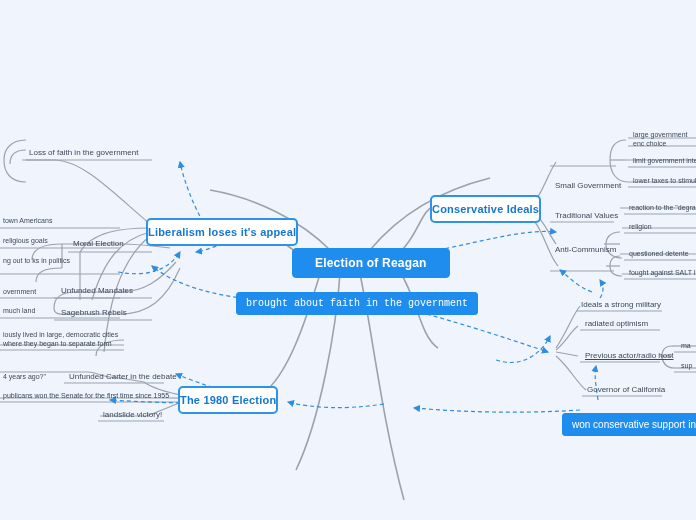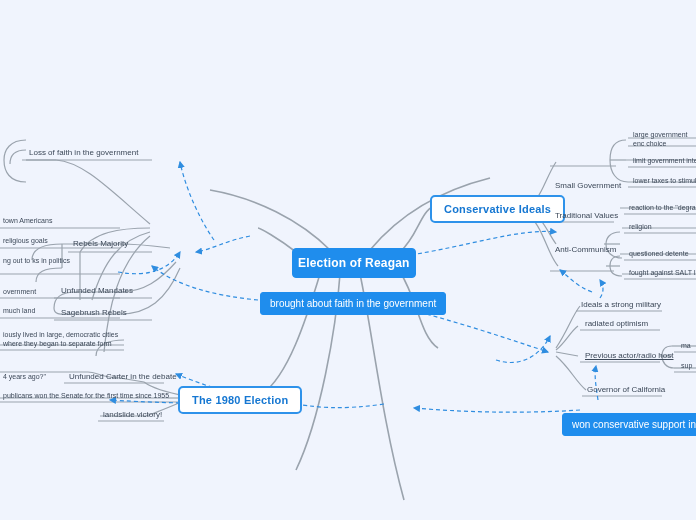--- a/index.html
+++ b/index.html
@@ -33,32 +33,32 @@
     white-space: nowrap;
   }
   
   .n-root {
     background: #1f8ded;
     border: 1px solid #1f8ded;
     border-radius: 4px;
     color: #ffffff;
     font-weight: bold;
     font-size: 12px;
-    padding: 7px 5px;
+    padding: 7px 22px;
     letter-spacing: 0.2px;
   }
   
   .n-main {
     background: #ffffff;
     border: 2px solid #2e92ea;
     border-radius: 5px;
     color: #1577d2;
     font-weight: bold;
     font-size: 11px;
-    padding: 6px 12px;
+    padding: 6px 0;
     letter-spacing: 0.2px;
   }
   
   .n-note {
     background: #1f8ded;
     border: 1px solid #1f8ded;
     border-radius: 3px;
     color: #ffffff;
     font-weight: normal;
     font-size: 10px;
@@ -227,34 +227,35 @@
 
       <path d="M384,404 C344,410 312,408 288,402"></path>
       <path d="M260,400 C222,392 196,382 176,374"></path>
       <path d="M580,410 C520,414 460,412 414,408"></path>
       <path d="M250,404 C200,404 140,402 110,400"></path>
     </g>
   </svg>
 
   <div class="node n-root" style="left:292px; top:248px;">Election of Reagan</div>
 
+  <div class="node n-main" style="left:146px; top:218px;">Liberalism loses it's appeal</div>
 
   <div class="node n-main" style="left:430px; top:195px;">Conservative Ideals</div>
 
 
   <div class="node n-main" style="left:178px; top:386px;">The 1980 Election</div>
 
-  <div class="node n-note" style="left:260px; top:292px;">brought about faith in the government</div>
+  <div class="node n-note" style="left:236px; top:292px;font-family:Liberation Mono, monospace;">brought about faith in the government</div>
 
 
   <div class="node n-note" style="left:562px; top:413px;">won conservative support in his speech</div>
 
   <div class="node n-sub" style="left:26px; top:147px;">Loss of faith in the government</div>
 
-  <div class="node n-sub" style="left:70px; top:238px;">Rebels Majority</div>
+  <div class="node n-sub" style="left:70px; top:238px;">Moral Election</div>
 
   <div class="node n-sub" style="left:58px; top:285px;">Unfunded Mandates</div>
 
   <div class="node n-sub" style="left:58px; top:307px;">Sagebrush Rebels</div>
 
   <div class="node n-sub" style="left:552px; top:153px;margin-top:27px;">Small Government</div>
 
   <div class="node n-sub" style="left:552px; top:210px;">Traditional Values</div>
 
   <div class="node n-sub" style="left:552px; top:244px;text-align:center;">Anti-Communism</div>

